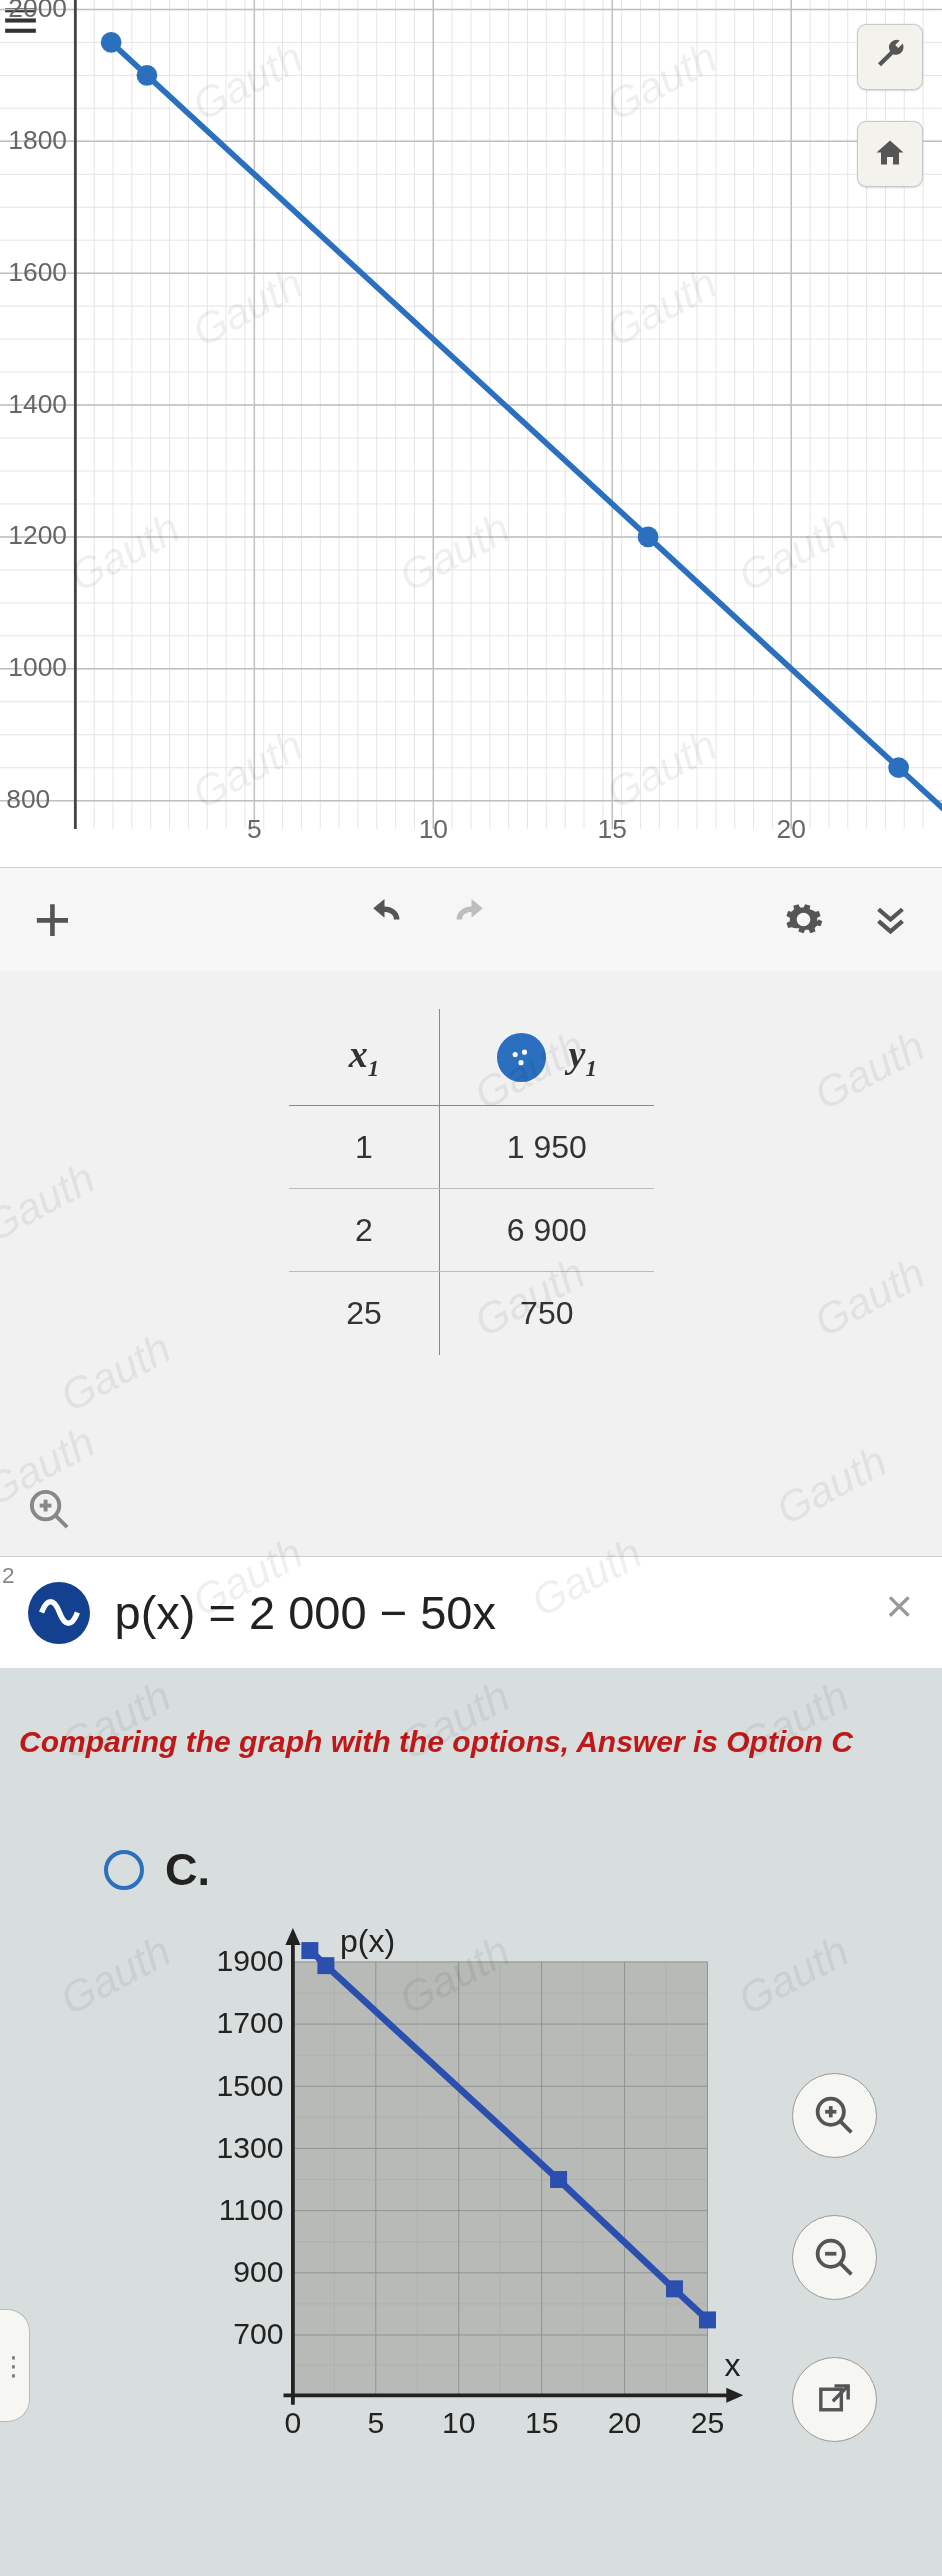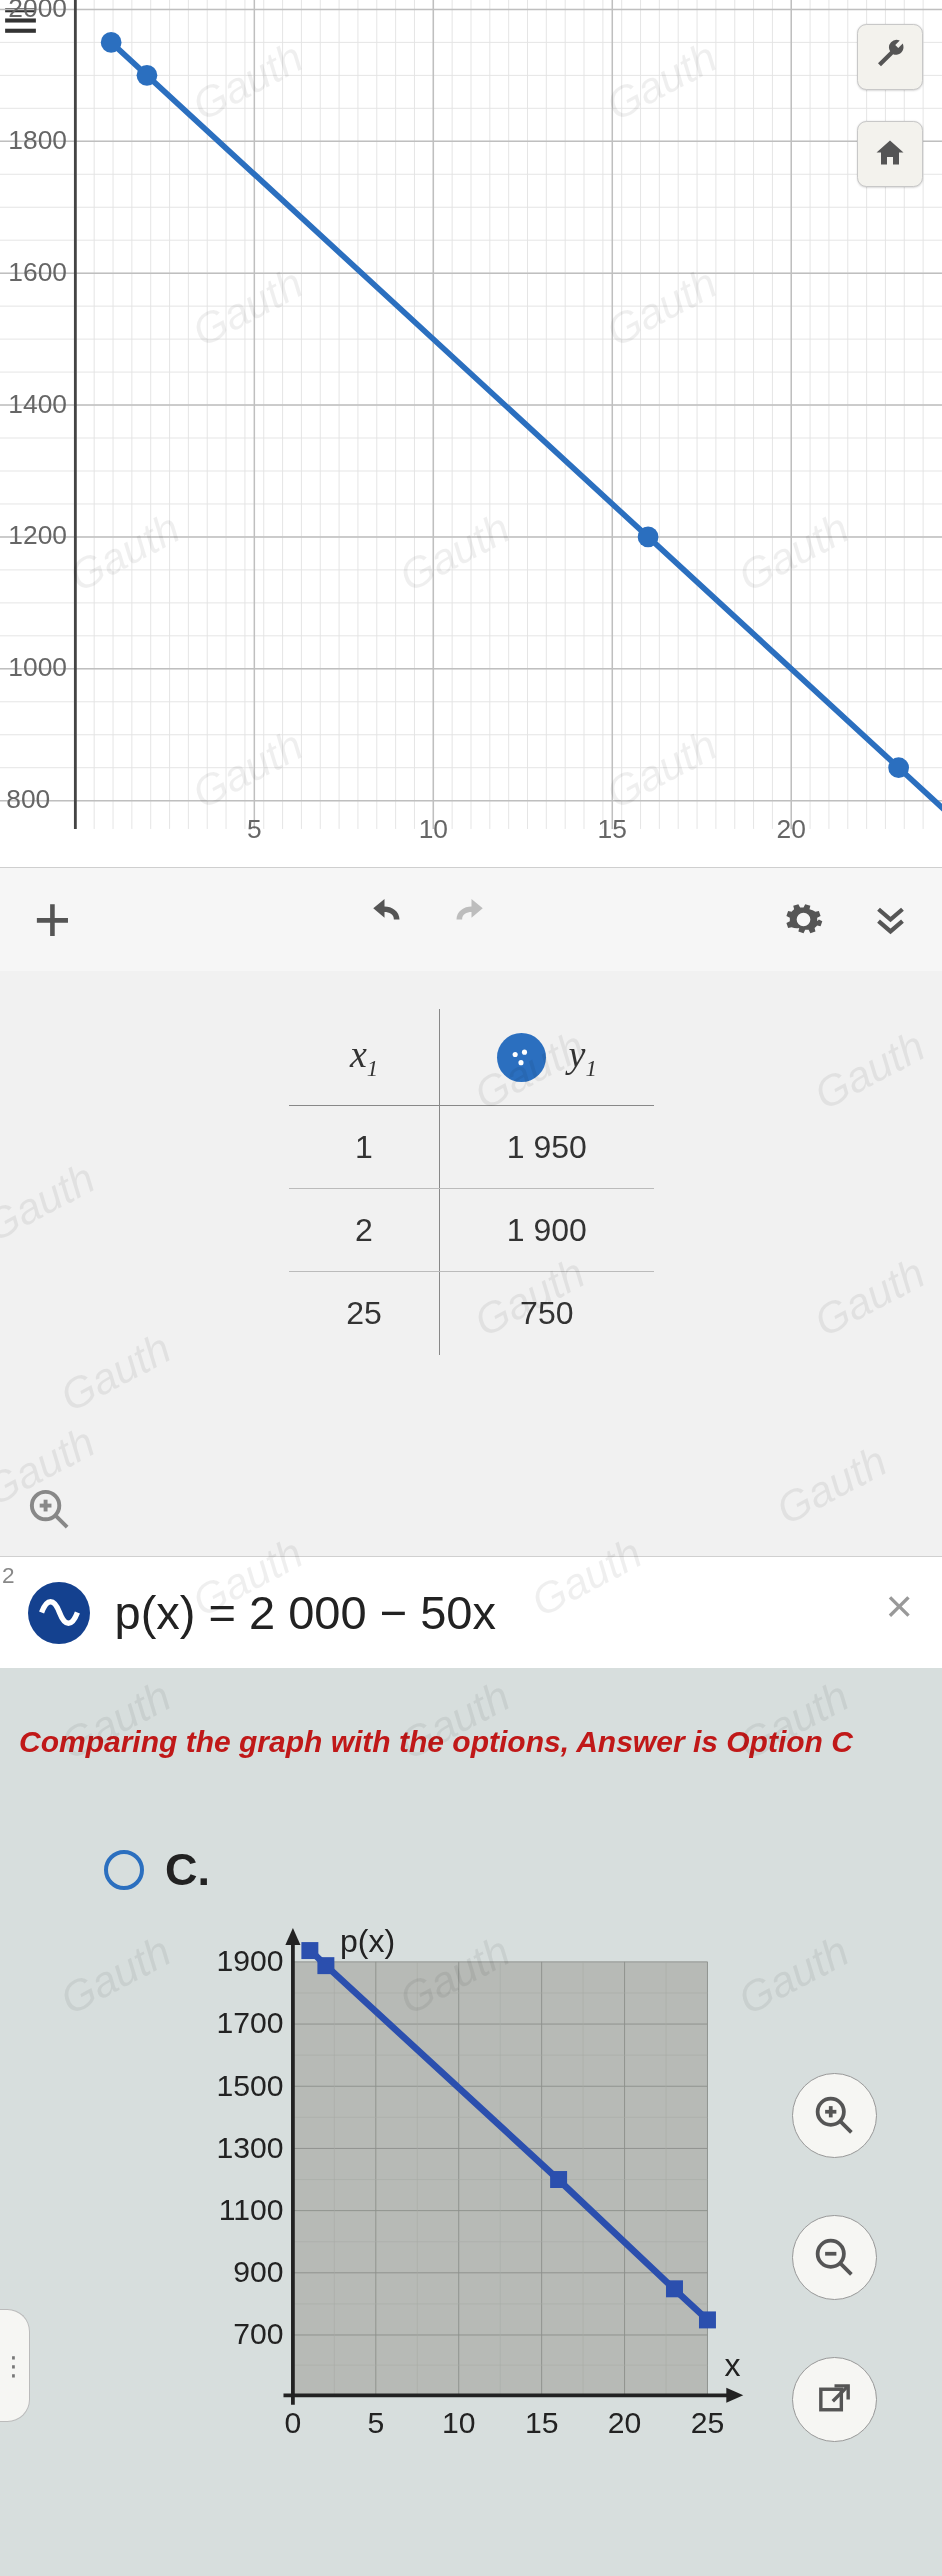--- a/index.html
+++ b/index.html
@@ -74,21 +74,21 @@
     text-align: center;
     font-weight: 400;
   }
   .data-table th {
     font-style: italic;
     font-family: "Times New Roman", serif;
     font-size: 38px;
   }
   .data-table th, .data-table td { border: none; }
   .data-table tr > *:first-child { border-right: 1.9px solid #888; }
-  .data-table thead tr > * { border-bottom: 1.9px solid #888; }
+  .data-table thead tr > * { border-bottom: 1.9px solid #888; font-weight: bold; }
   .data-table tbody tr:not(:last-child) > * { border-bottom: 0.9px solid #bbb; }
   .color-dot {
     display:inline-flex; align-items:center; justify-content:center;
     width: 49px; height: 49px; border-radius: 50%;
     background: #2b6fbf; margin-right: 13.2px; vertical-align: middle;
   }
   .color-dot svg { width: 28px; height: 28px; }
   .zoom-in-btn {
     position: absolute; left: 26.4px; bottom: 22.6px;
     width: 47px; height: 47px; color: #888;
@@ -375,21 +375,21 @@
         </th>
       </tr>
     </thead>
     <tbody>
       <tr>
           <td>1</td>
           <td>1 950</td>
         </tr>
       <tr>
           <td>2</td>
-          <td>1 900</td>
+          <td>6 900</td>
         </tr>
       <tr>
           <td>25</td>
           <td>750</td>
         </tr>
     </tbody>
   </table>
 
   <div class="watermark" style="left:-19px; top:207px;">Gauth</div>
   <div class="watermark" style="left:471px; top:75px;">Gauth</div>

